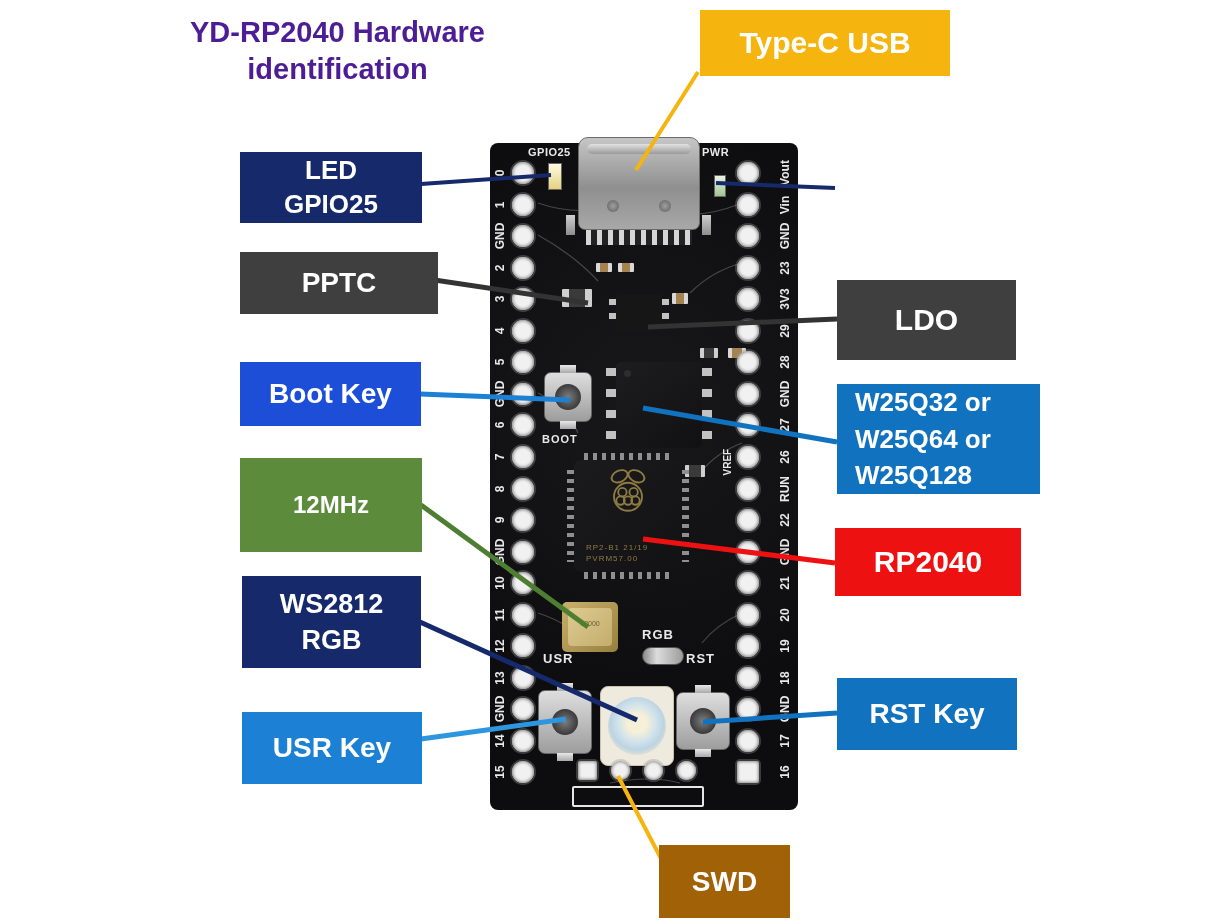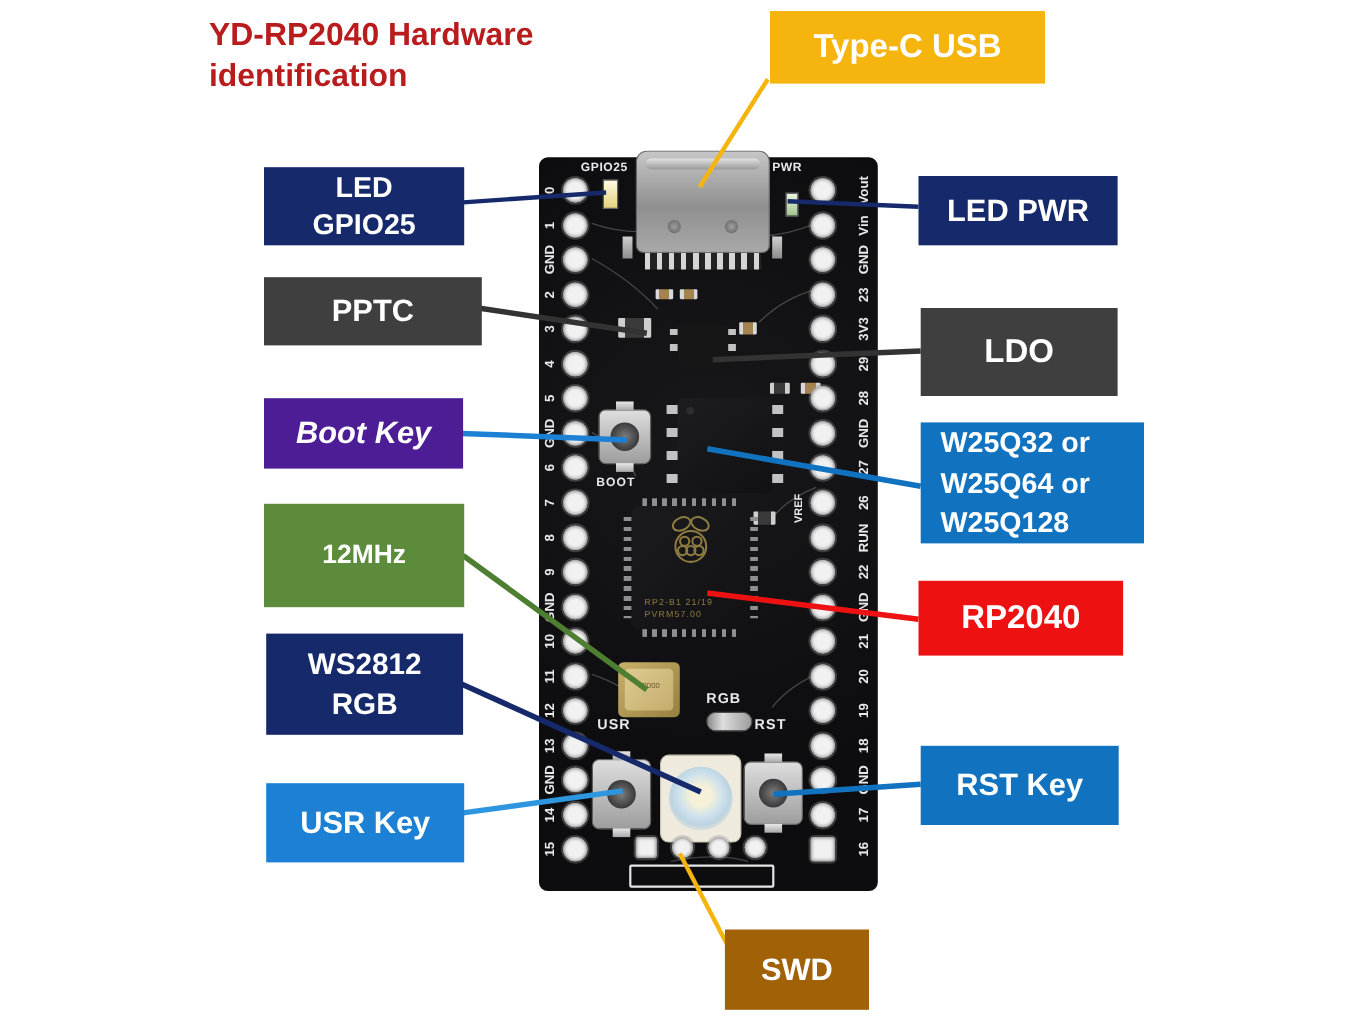--- a/index.html
+++ b/index.html
@@ -119,21 +119,21 @@
   .pinlabel{position:absolute;width:44px;height:16px;line-height:16px;text-align:center;z-index:7;
         transform:rotate(-90deg);color:#e8e8e8;font-weight:bold;font-size:12px;}
   .swd-rect{position:absolute;left:82px;top:643px;width:128px;height:17px;border:2px solid #e6e6e6;
         border-radius:2px;z-index:6;}
 </style>
 </head>
 <body>
 
 <div class="stage">
 
-  <div class="title" style="color: #b91c1c;">
+  <div class="title" style="color: #4c1d95; text-align: center;">
     <div>YD-RP2040 Hardware</div>
     <div>identification</div>
   </div>
 
   <div class="board">
     <svg class="traces" width="308" height="667" fill="none" stroke="#ffffff" stroke-width="1.2">
       <path d="M48,60 q40,14 80,2"></path>
         <path d="M48,92 q36,20 60,46"></path>
       <path d="M252,60 q-40,16 -70,10"></path>
         <path d="M252,120 q-30,8 -52,30"></path>
@@ -324,30 +324,27 @@
     <line x1="618" y1="776" x2="668" y2="872" stroke-width="4" stroke="#F6B40E"></line>
   </svg>
 
   <div class="callout" id="co-typec" style="background-color: rgb(246, 180, 14);">
     <span>Type-C USB</span>
   </div>
   <div class="callout" id="co-gpio25" style="background-color: rgb(21, 41, 107);">
     <span>LED</span>
     <span>GPIO25</span>
   </div>
-  <div class="callout" id="co-pwr" style="background-color: rgb(21, 41, 107);">
-    <span>LED PWR</span>
-  </div>
   <div class="callout" id="co-pptc" style="background-color: rgb(63, 63, 63);">
     <span>PPTC</span>
   </div>
   <div class="callout" id="co-ldo" style="background-color: rgb(63, 63, 63);">
     <span>LDO</span>
   </div>
-  <div class="callout" id="co-boot" style="background-color: #4c1d95; font-style: italic;">
+  <div class="callout" id="co-boot" style="background-color: #1d4ed8;">
     <span>Boot Key</span>
   </div>
   <div class="callout" id="co-flash" style="background-color: rgb(17, 115, 192);">
     <span>W25Q32 or</span>
     <span>W25Q64 or</span>
     <span>W25Q128</span>
   </div>
   <div class="callout" id="co-12mhz" style="background-color: rgb(92, 140, 59);">
     <span>12MHz</span>
   </div>

